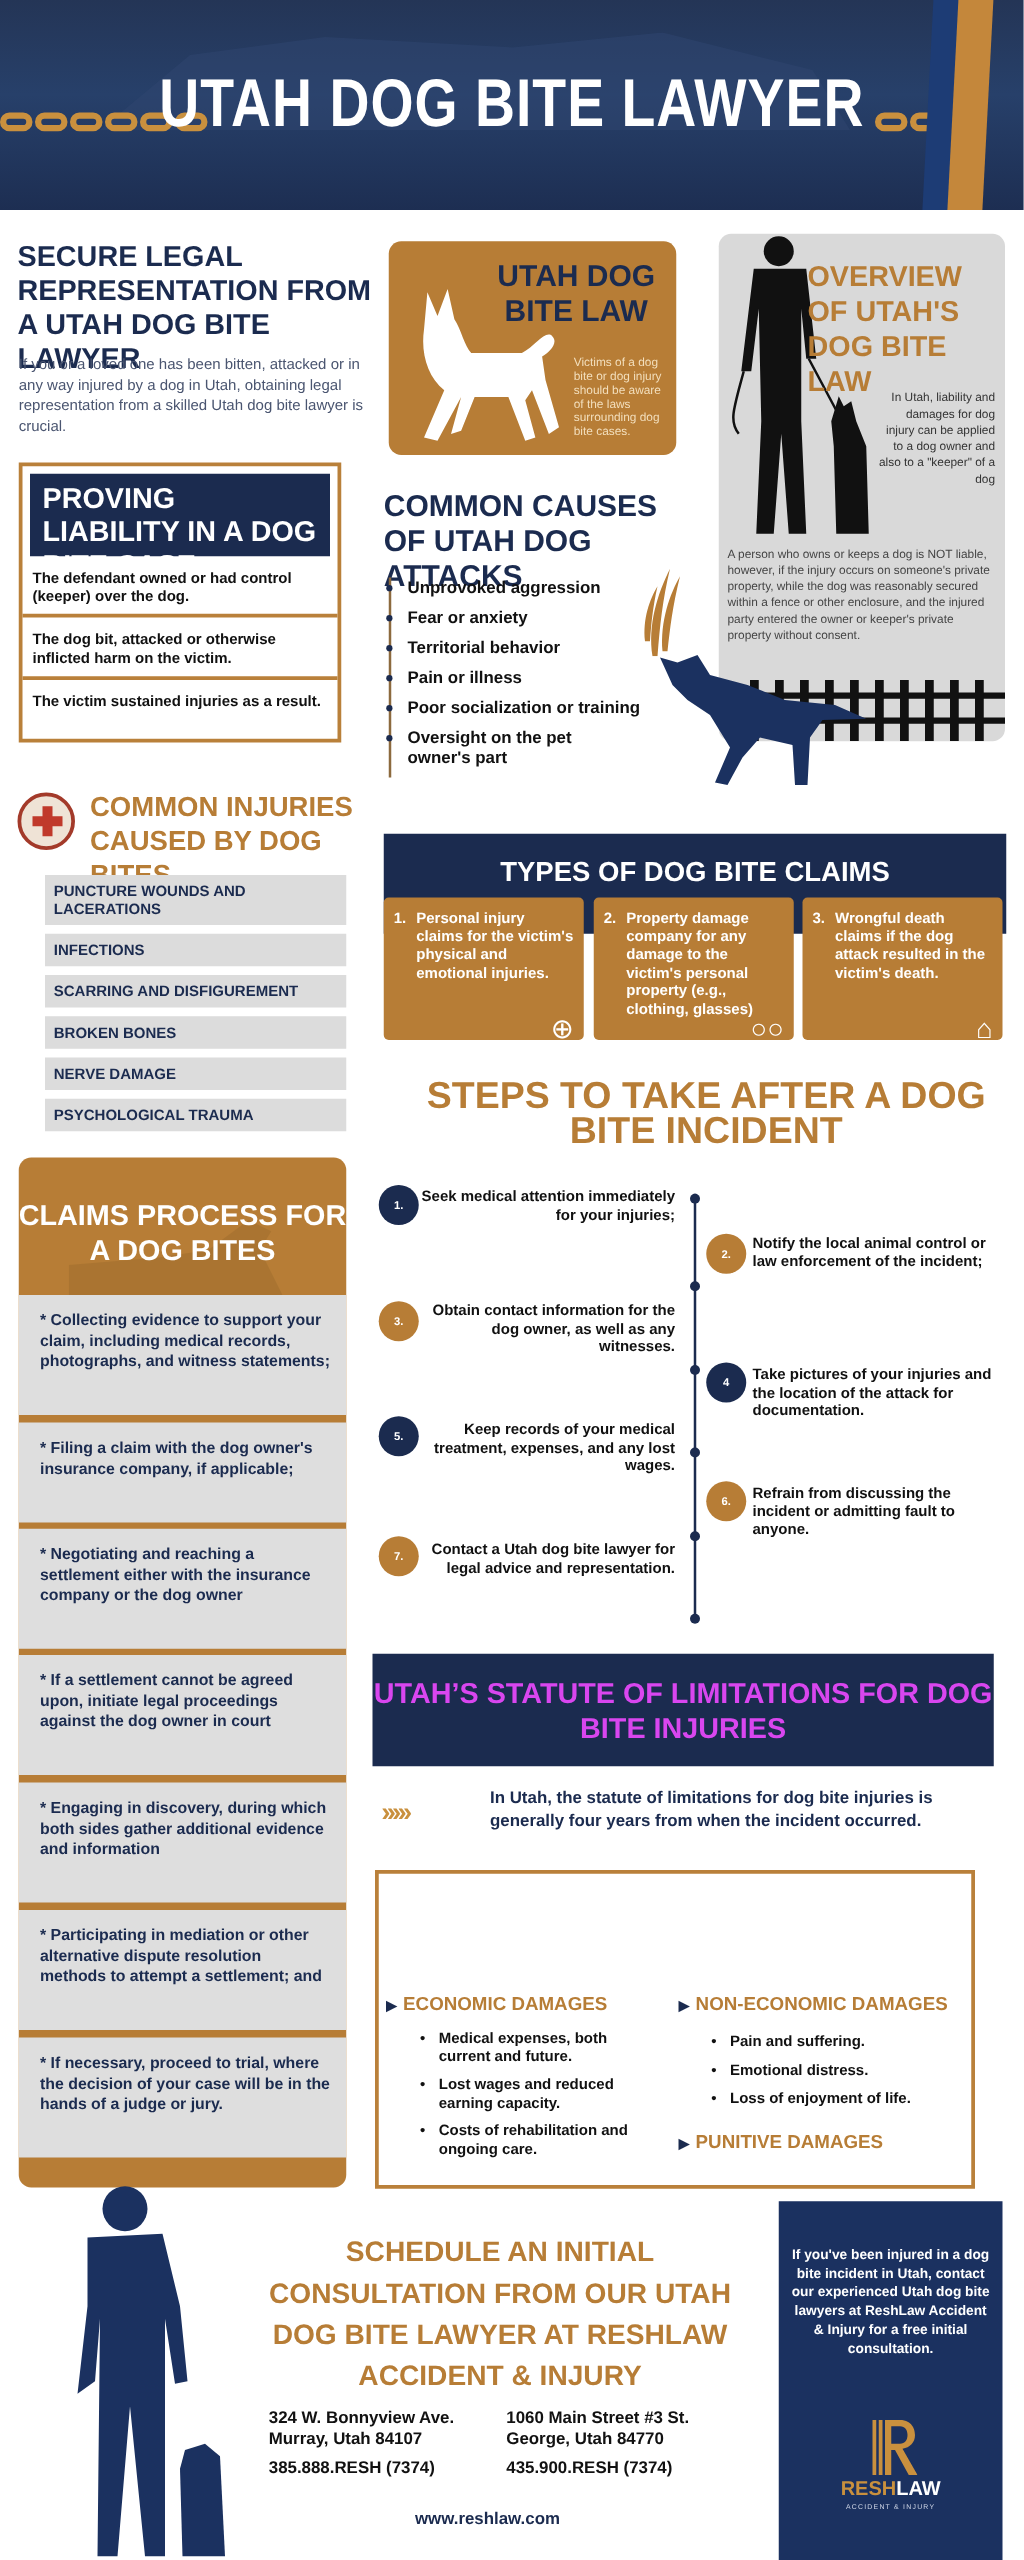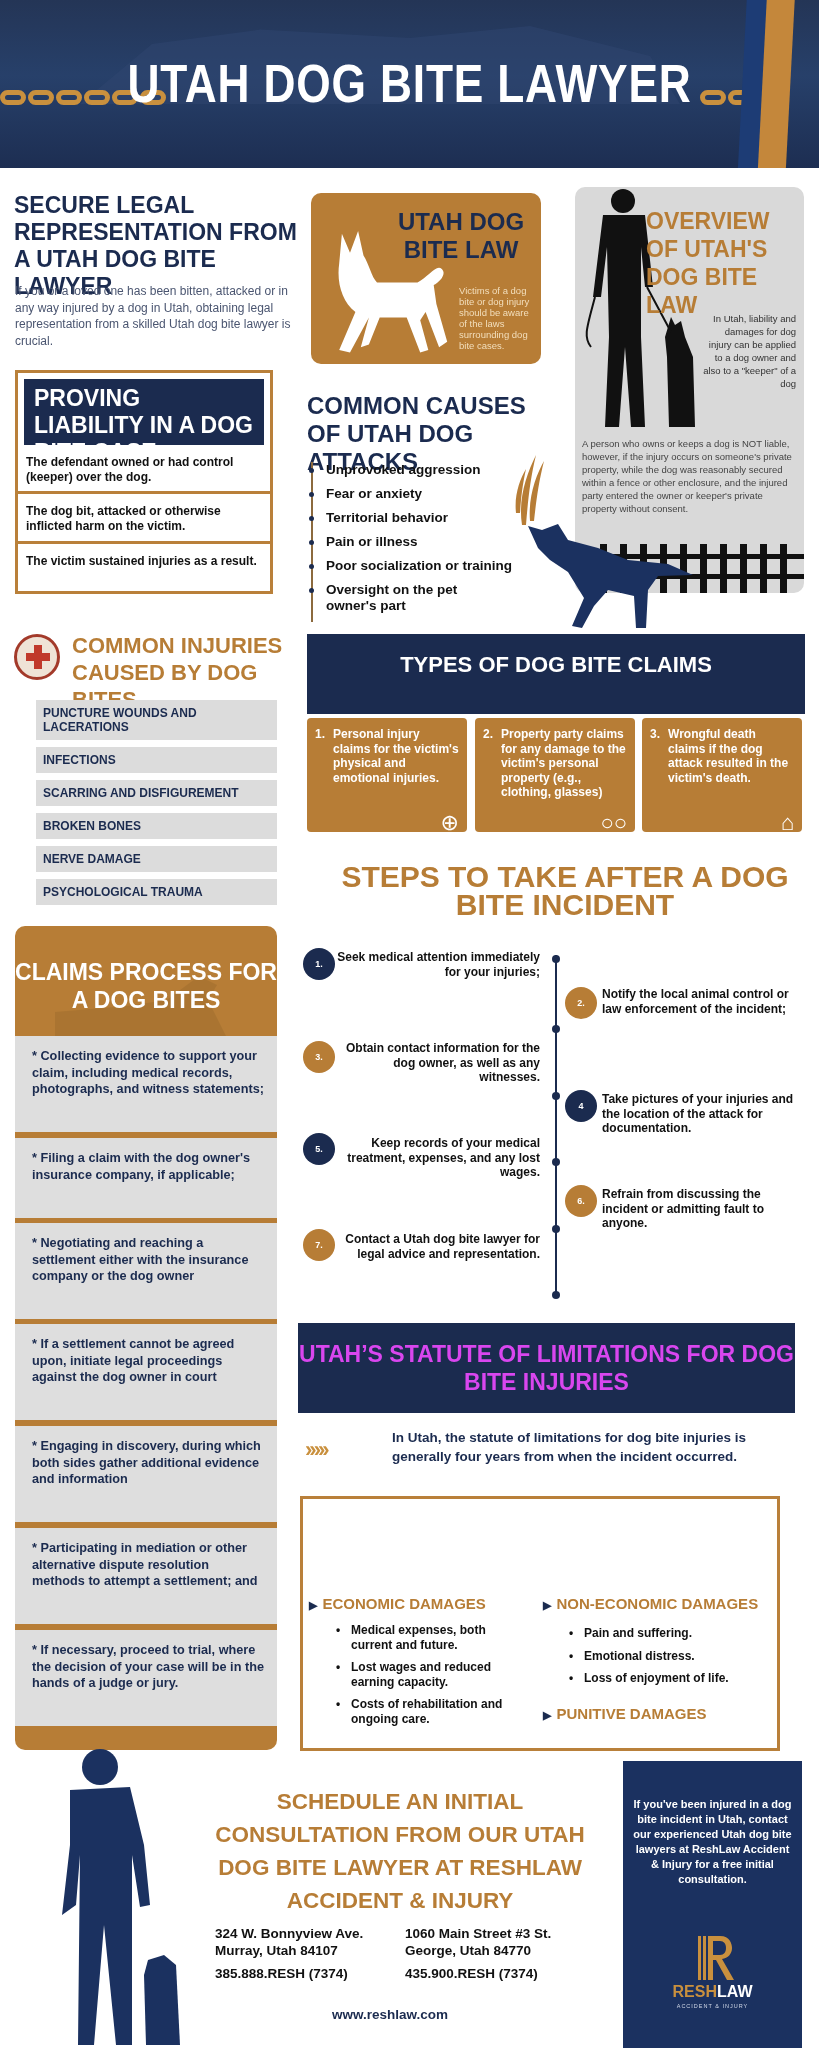--- a/index.html
+++ b/index.html
@@ -48,21 +48,21 @@
 
   
   #inj-icon { left: 14px; top: 634px; width: 46px; height: 46px; border-radius: 50%; border: 3px solid #a33a2a; background: #efe3d6; }
   #inj-icon::before { content:""; position:absolute; left: 17px; top: 8px; width: 8px; height: 24px; background:#c0392b; }
   #inj-icon::after { content:""; position:absolute; left: 9px; top: 16px; width: 24px; height: 8px; background:#c0392b; }
   #inj-title { left: 72px; top: 632px; width: 230px; font-size: 22px; line-height: 27px; font-weight: 700; color: #b77d36; }
   #inj-list { left: 36px; top: 700px; width: 241px; }
   #inj-list .item { background: #dcdcdc; font-size: 12px; line-height: 14px; font-weight: 700; color: #1b2b4f; padding: 6px 7px; margin-bottom: 7px; min-height: 26px; }
 
   
-  #types-banner { left: 307px; top: 634px; width: 498px; height: 80px; background: #1b2b4f; color: #fff; text-align: center; font-size: 22px; line-height: 62px; font-weight: 700; }
+  #types-banner { left: 307px; top: 667px; width: 498px; height: 80px; background: #1b2b4f; color: #fff; text-align: center; font-size: 22px; line-height: 62px; font-weight: 700; }
   .claim { top: 718px; width: 160px; height: 114px; background: #b77d36; border-radius: 4px; padding: 9px 8px; color: #fff; font-weight: 700; font-size: 12px; line-height: 14.5px; display: flex; gap: 8px; overflow: hidden; }
   .claim .n { flex: 0 0 auto; }
   .claim .ic { position: absolute; right: 8px; bottom: 2px; color: #fff; font-size: 22px; font-weight: 400; }
 
   
   #steps-title { left: 330px; top: 863px; width: 470px; text-align: center; font-size: 30px; line-height: 28px; font-weight: 700; color: #b77d36; }
   #timeline { left: 555px; top: 955px; width: 2px; height: 340px; background: #1b2b4f; }
   .dot { position: absolute; left: 552px; width: 8px; height: 8px; border-radius: 50%; background: #1b2b4f; }
   .step-num { position: absolute; width: 32px; height: 32px; border-radius: 50%; color: #fff; font-size: 9px; font-weight: 700; text-align: center; line-height: 32px; }
   .step-txt { position: absolute; font-size: 12px; line-height: 14.5px; font-weight: 700; color: #111; }
@@ -198,21 +198,21 @@
 </div>
 
 <div id="types-banner" class="abs">TYPES OF DOG BITE CLAIMS</div>
 <div class="claim abs" style="left:307px;">
   <span class="n">1.</span>
   <span>Personal injury claims for the victim's physical and emotional injuries.</span>
   <span class="ic">⊕</span>
 </div>
 <div class="claim abs" style="left:475px;">
   <span class="n">2.</span>
-  <span>Property party claims for any damage to the victim's personal property (e.g., clothing, glasses)</span>
+  <span>Property damage company for any damage to the victim's personal property (e.g., clothing, glasses)</span>
   <span class="ic">○○</span>
 </div>
 <div class="claim abs" style="left:642px;">
   <span class="n">3.</span>
   <span>Wrongful death claims if the dog attack resulted in the victim's death.</span>
   <span class="ic">⌂</span>
 </div>
 
 <div id="steps-title" class="abs">STEPS TO TAKE AFTER A DOG BITE INCIDENT</div>
 <div id="timeline" class="abs"></div>

